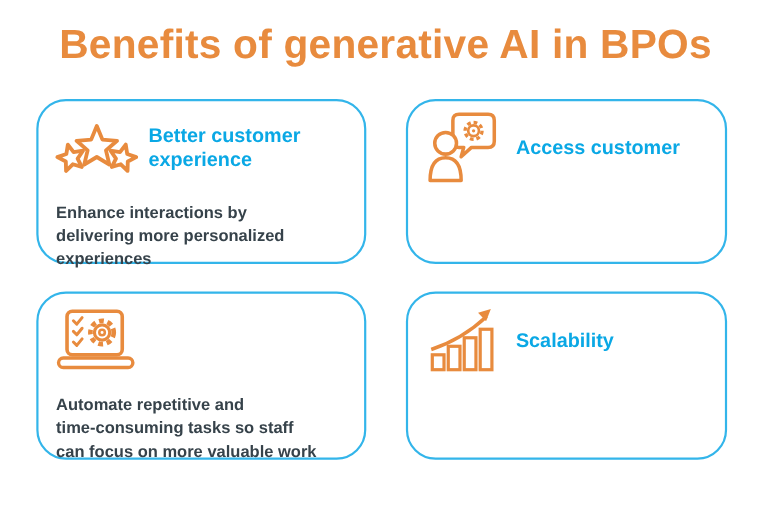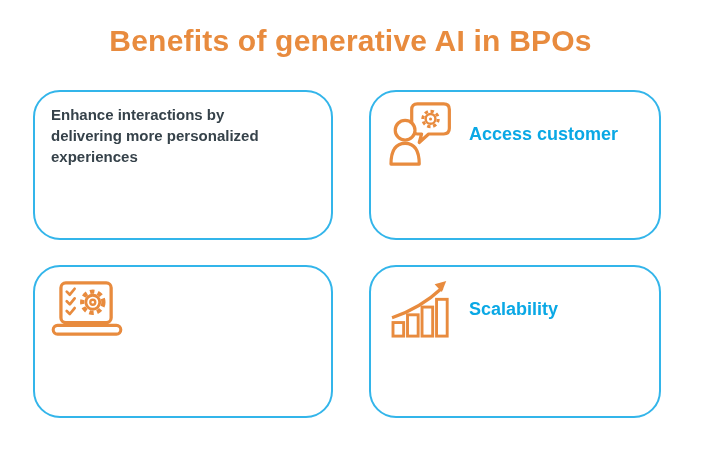--- a/index.html
+++ b/index.html
@@ -14,21 +14,21 @@
   .canvas {
     position: relative;
     width: 701px;
     height: 462px;
     background: var(--background, #fff);
   }
   .page-title {
     margin: 0;
     padding-top: 22px;
     text-align: center;
-    font-size: 30px;
+    font-size: 37px;
     line-height: 38px;
     font-weight: bold;
     color: var(--accent-orange, #E88B3E);
     letter-spacing: 0.2px;
   }
   .benefits-grid {
     display: grid;
     grid-template-columns: 300px 292px;
     grid-template-rows: 150px 153px;
     column-gap: 36px;
@@ -58,38 +58,51 @@
   .icon-wrap svg { overflow: visible; display: block; }
   .card-title {
     margin: 0;
     font-size: 18px;
     line-height: 22px;
     font-weight: bold;
     color: var(--accent-cyan, #0AA8E5);
     white-space: pre;
   }
   .card-body {
-    margin: 4px 0 0 0;
+    margin: 15px 0 0 0;
     font-size: 15px;
     line-height: 21px;
     font-weight: 600;
     color: var(--body-text, #36424A);
     white-space: pre-line;
   }
 </style>
 </head>
 <body>
 
 <div class="canvas">
 
   <h1 class="page-title">Benefits of generative AI in BPOs</h1>
 
   <div class="benefits-grid">
 
     <div class="card">
+      <div class="card-header">
+        <span class="icon-wrap">
+          <svg viewBox="0 0 76 64" width="74" height="62" xmlns="http://www.w3.org/2000/svg">
+            <g fill="#ffffff" stroke="currentColor" stroke-width="3.6" stroke-linejoin="round">
+              <polygon transform="rotate(-14 14 42)" points="14,29 17.5,37.2 26.4,38 19.7,43.9 21.6,52.5 14,48 6.4,52.5 8.3,43.9 1.6,38 10.5,37.2"></polygon>
+              <polygon transform="rotate(14 62 42)" points="62,29 65.5,37.2 74.4,38 67.7,43.9 69.6,52.5 62,48 54.4,52.5 56.3,43.9 49.6,38 58.5,37.2"></polygon>
+              <polygon points="38,12 43.3,24.7 57,25.8 46.6,34.8 49.8,48.2 38,41 26.2,48.2 29.4,34.8 19,25.8 32.7,24.7"></polygon>
+            </g>
+          </svg>
+        </span>
+        <h2 class="card-title">Better customer
+experience</h2>
+      </div>
       <p class="card-body">Enhance interactions by
 delivering more personalized
 experiences</p>
     </div>
 
     <div class="card">
       <div class="card-header">
         <span class="icon-wrap">
           <svg viewBox="0 0 72 68" width="68" height="64" xmlns="http://www.w3.org/2000/svg">
             <path d="M30,2 h28 q6,0 6,6 v20 q0,6 -6,6 h-16 l-10,9 l2.5,-9 h-4.5 q-6,0 -6,-6 v-20 q0,-6 6,-6 z" fill="#ffffff" stroke="currentColor" stroke-width="3.4" stroke-linejoin="round"></path>
@@ -114,20 +127,23 @@
               <path d="M15,21 l3.2,3.2 5,-6.2"></path>
               <path d="M15,31 l3.2,3.2 5,-6.2"></path>
             </g>
             <circle cx="42" cy="22" r="11" fill="#ffffff" stroke="currentColor" stroke-width="4.4" stroke-dasharray="4.6 3.5"></circle>
             <circle cx="42" cy="22" r="7.2" fill="#ffffff" stroke="currentColor" stroke-width="3"></circle>
             <circle cx="42" cy="22" r="2.6" fill="none" stroke="currentColor" stroke-width="2.4"></circle>
             <rect x="1" y="46" width="70" height="9" rx="4.5" fill="#ffffff" stroke="currentColor" stroke-width="3.2"></rect>
           </svg>
         </span>
       </div>
+      <p class="card-body">Automate repetitive and
+time-consuming tasks so staff
+can focus on more valuable work</p>
     </div>
 
     <div class="card">
       <div class="card-header">
         <span class="icon-wrap">
           <svg viewBox="0 0 68 62" width="66" height="60" xmlns="http://www.w3.org/2000/svg">
             <g fill="#ffffff" stroke="currentColor" stroke-width="3">
               <rect x="3" y="45" width="11" height="14"></rect>
               <rect x="18" y="37" width="11" height="22"></rect>
               <rect x="33" y="29" width="11" height="30"></rect>

